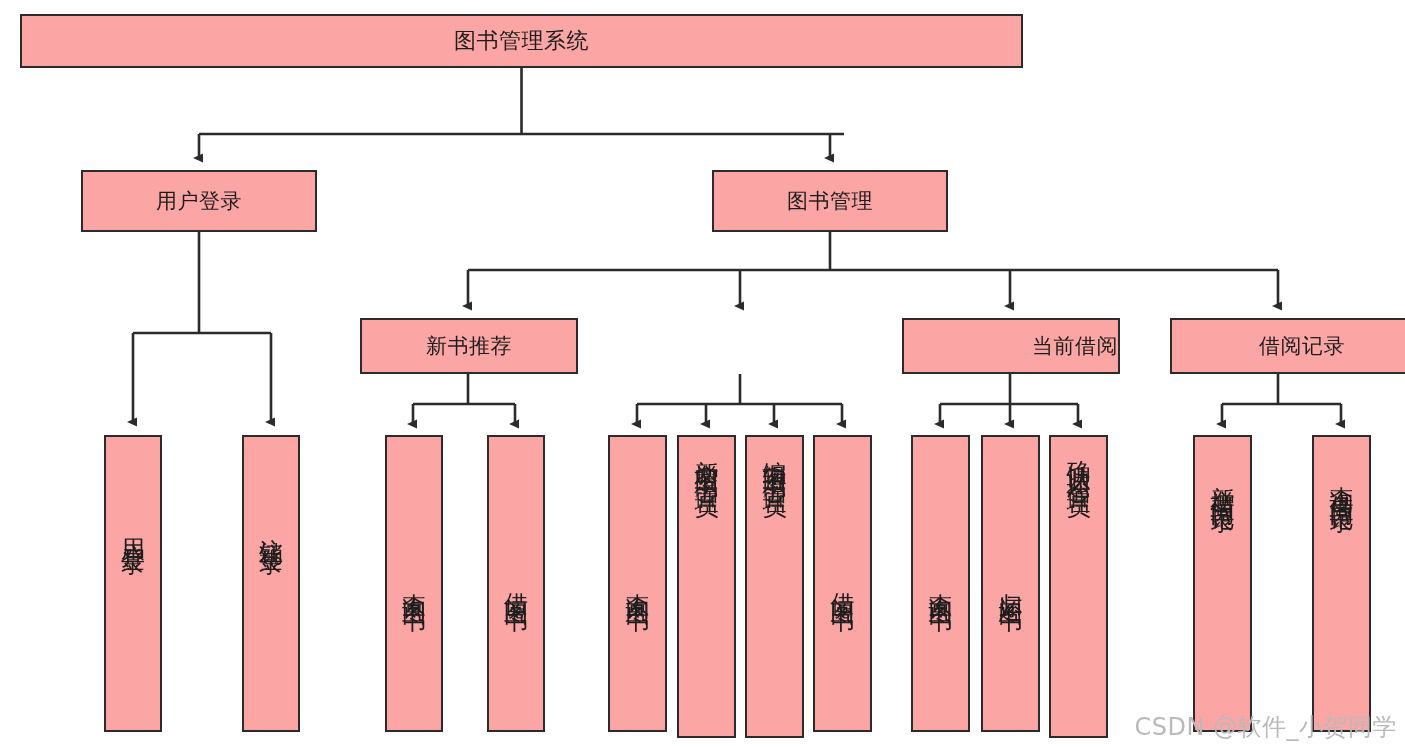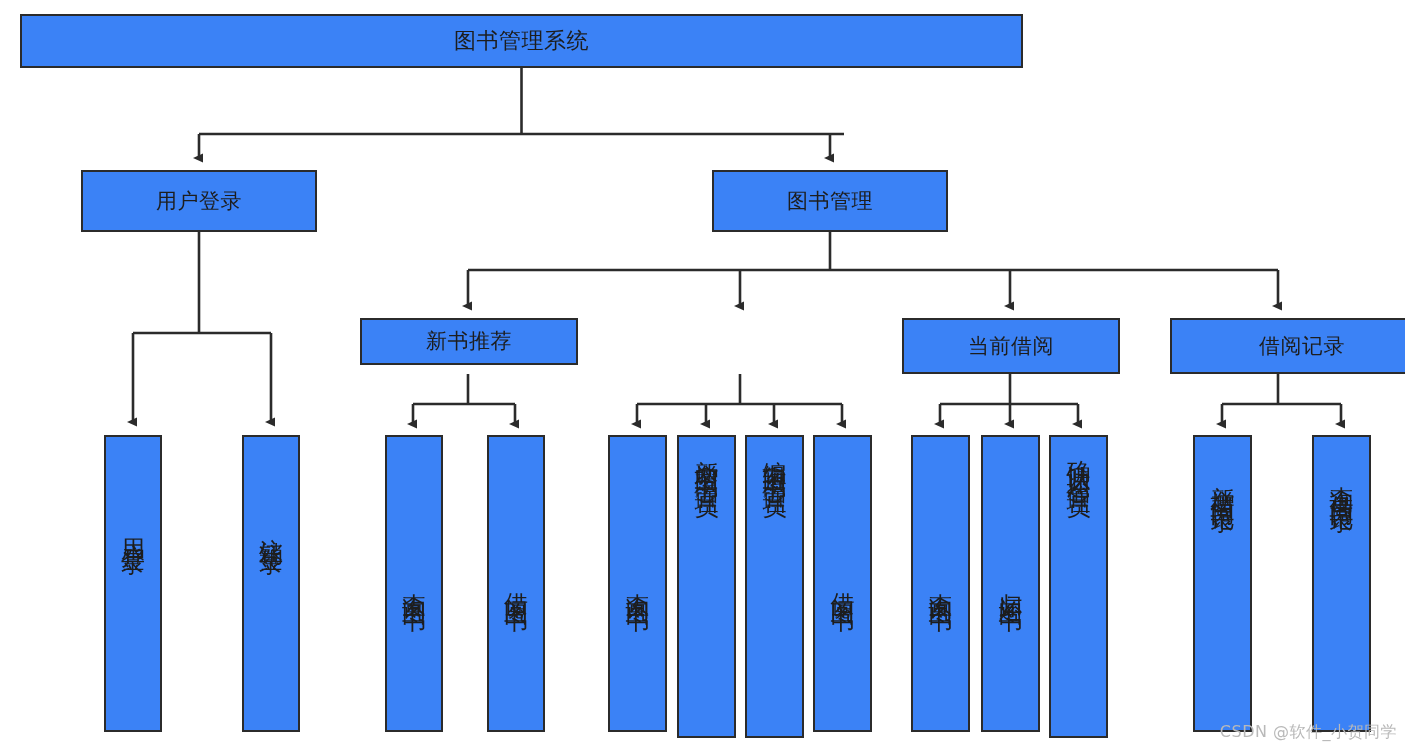--- a/index.html
+++ b/index.html
@@ -23,21 +23,21 @@
     left: 0;
     top: 0;
     width: 1405px;
     height: 747px;
     pointer-events: none;
   }
   .node {
     position: absolute;
     box-sizing: border-box;
     border: 2.5px solid #2b2b2b;
-    background: #3b82f6;
+    background: #fca5a5;
     display: flex;
     align-items: center;
     justify-content: center;
     color: #1d1d1d;
     z-index: 2;
   }
   .node .lbl {
     display: block;
     line-height: 1.18;
     white-space: nowrap;
@@ -64,21 +64,21 @@
     line-height: 1;
     white-space: nowrap;
   }
   .node.vert.center {
     align-items: center;
   }
   #watermark {
     position: absolute;
     right: 8px;
     bottom: 4px;
-    font-size: 16px;
+    font-size: 24px;
     color: #b9b9b9;
     letter-spacing: 0.5px;
     z-index: 5;
     white-space: nowrap;
     font-family: "DejaVu Sans", "Liberation Sans", sans-serif;
   }
 </style>
 </head>
 <body>
 
@@ -139,26 +139,26 @@
   </div>
 
   <div class="node horiz" style="left:81px; top:170px; width:236px; height:62px;">
     <span class="lbl">用户登录</span>
   </div>
 
   <div class="node horiz" style="left:712px; top:170px; width:236px; height:62px;">
     <span class="lbl">图书管理</span>
   </div>
 
-  <div class="node horiz" style="left:360px; top:318px; width:218px; height:47px;">
+  <div class="node horiz" style="left:360px; top:318px; width:218px; height:56px;">
     <span class="lbl">新书推荐</span>
   </div>
 
 
-  <div class="node horiz" style="left:902px; top:318px; width:218px; height:56px;">
+  <div class="node horiz" style="left:902px; top:318px; width:218px; height:56px;justify-content:flex-end;">
     <span class="lbl">当前借阅</span>
   </div>
 
   <div class="node horiz" style="left:1170px; top:318px; width:264px; height:56px;">
     <span class="lbl">借阅记录</span>
   </div>
 
   <div class="node vert" style="left:104px; top:435px; width:58px; height:297px; padding-top:82px;">
     <span class="lbl">用户登录</span>
   </div>

